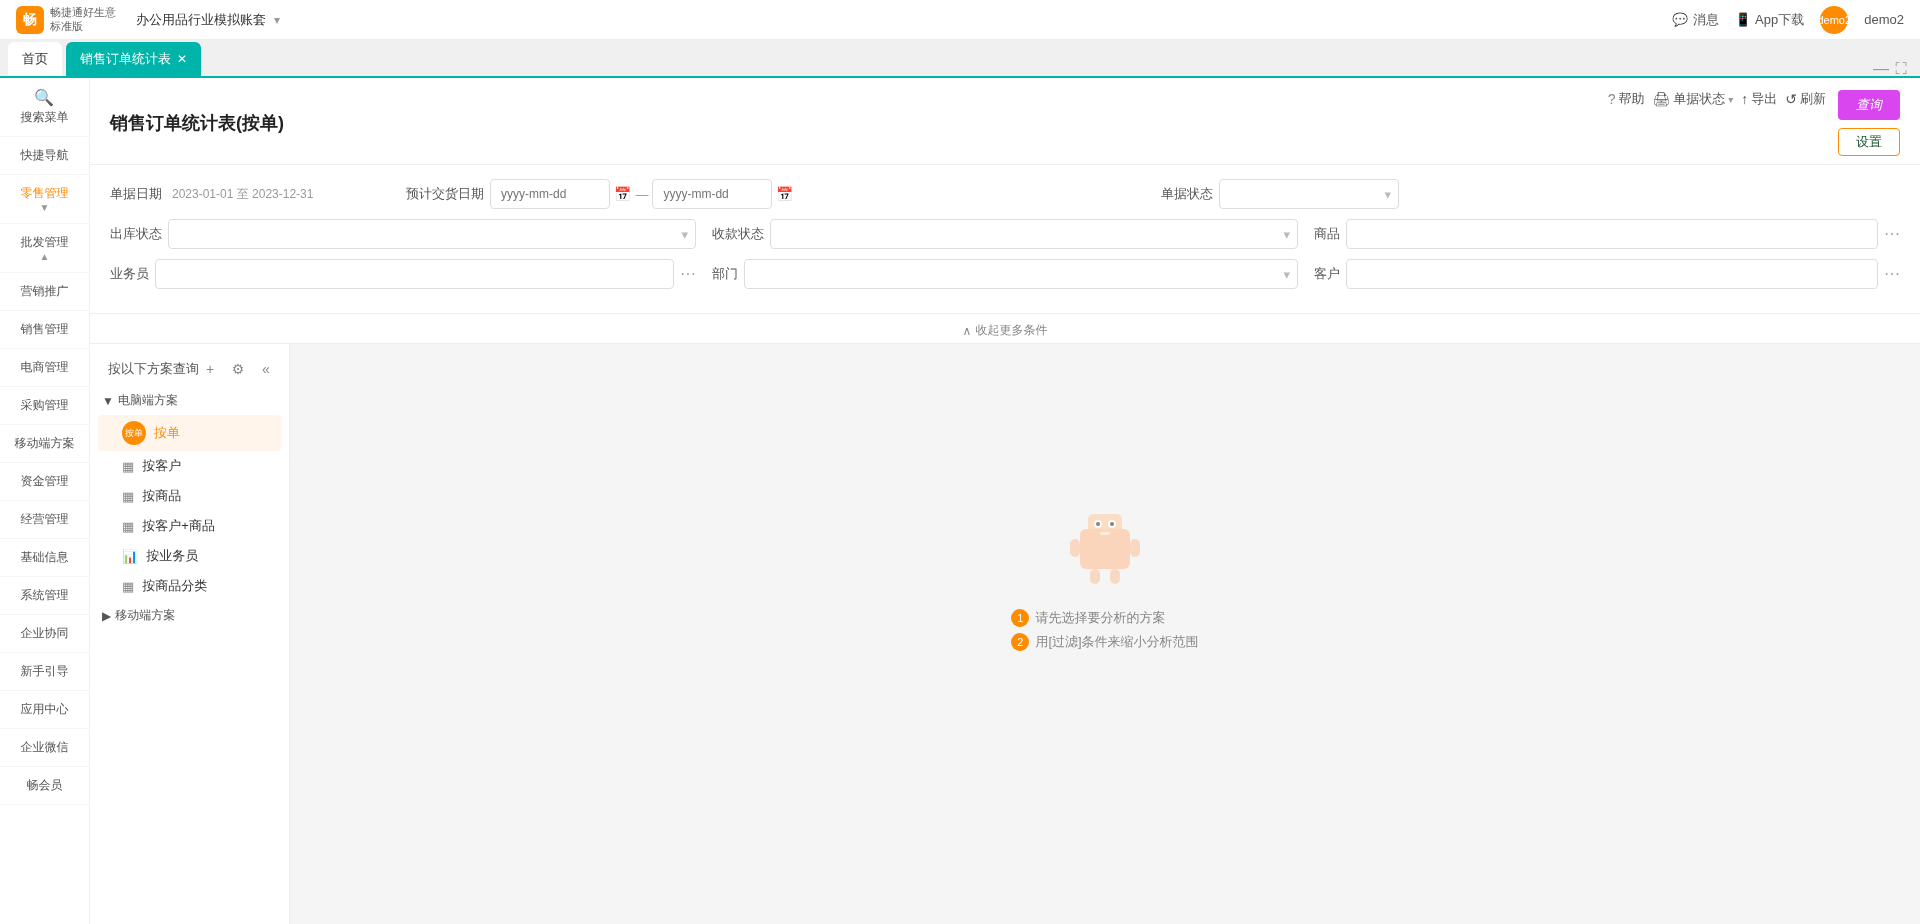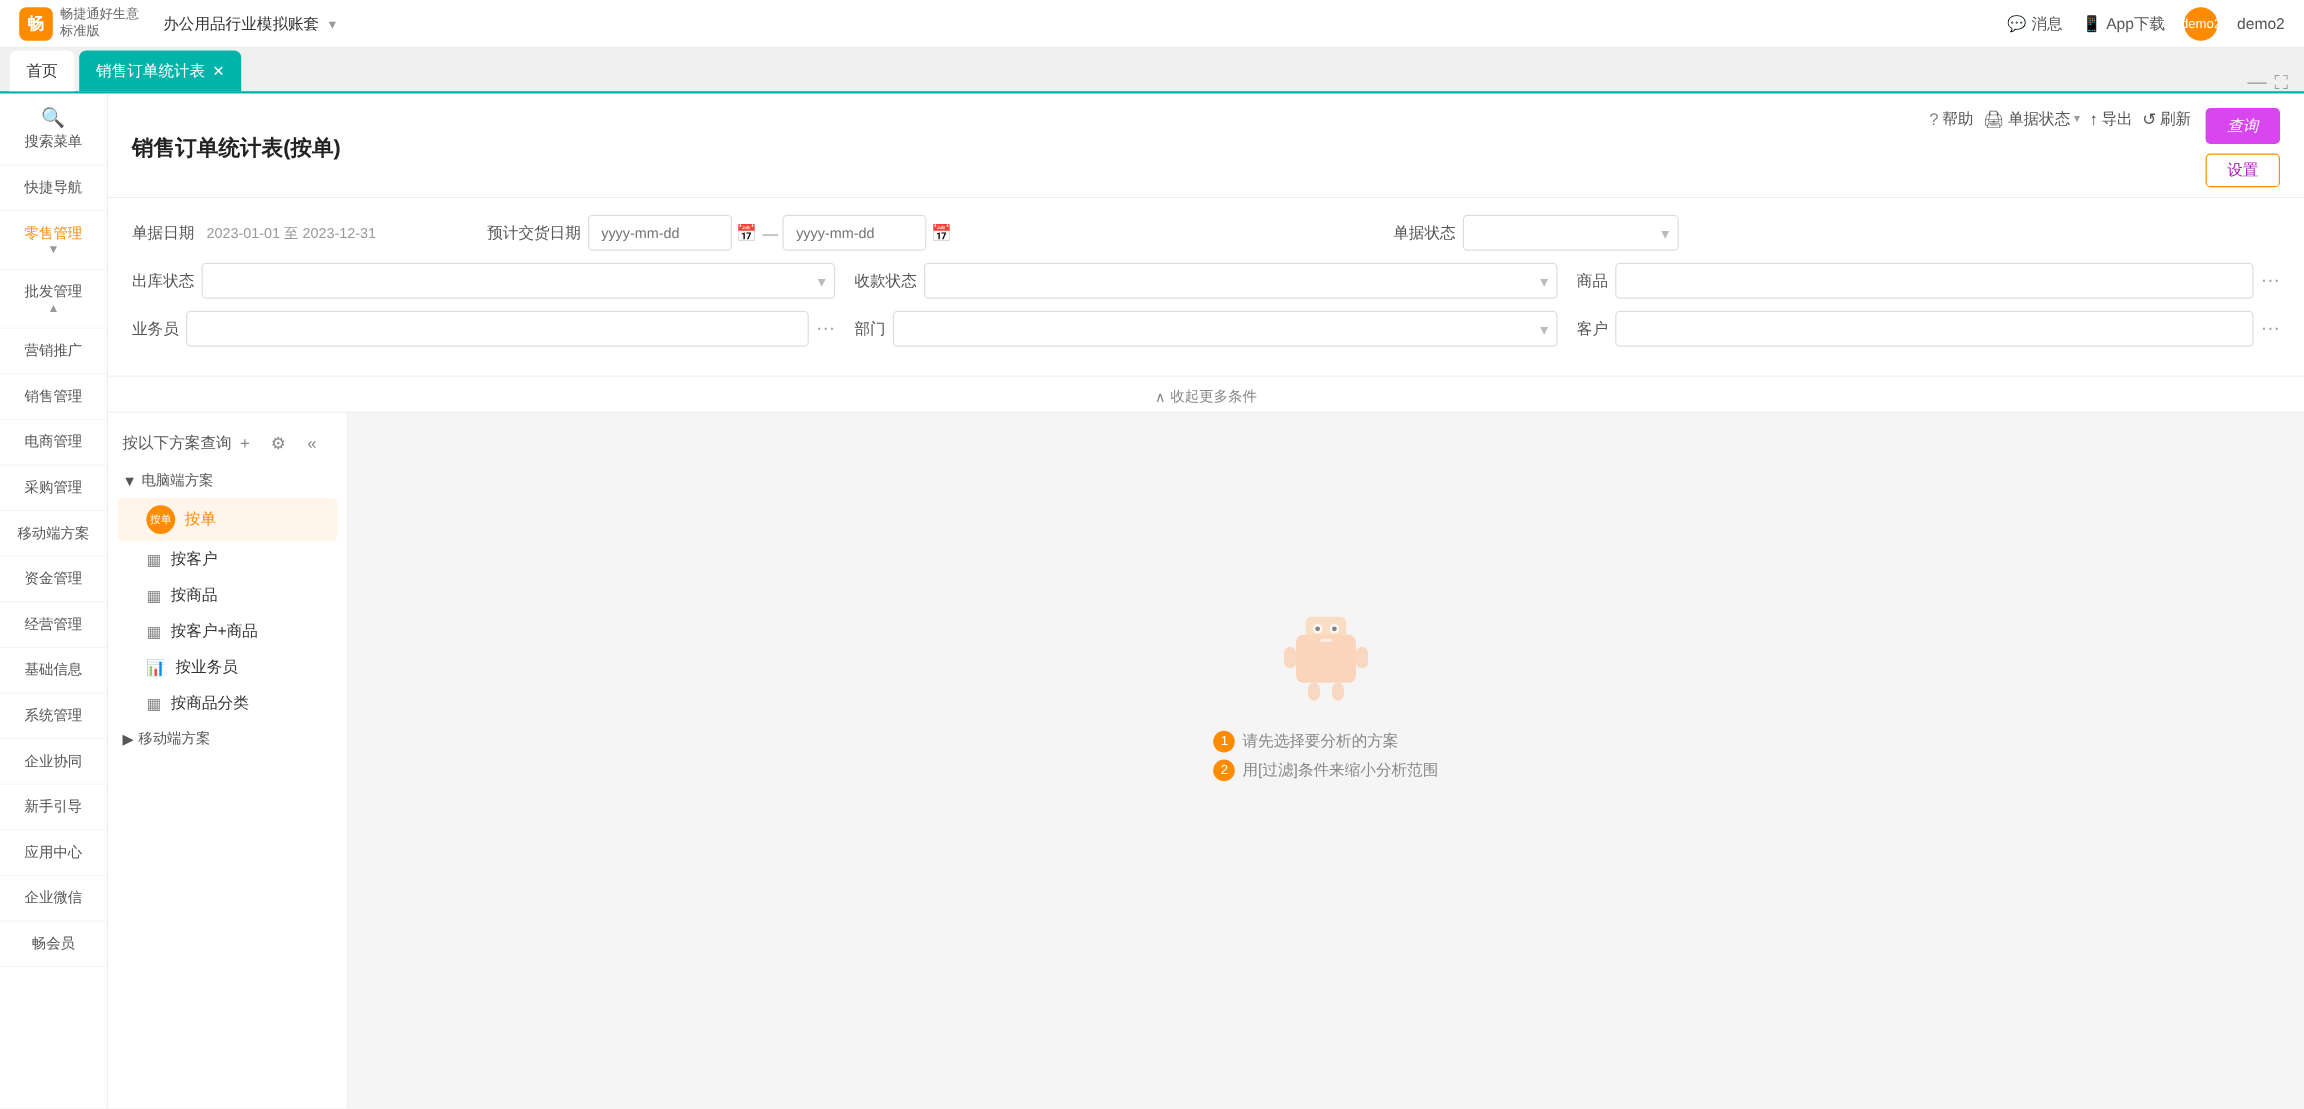--- a/index.html
+++ b/index.html
@@ -36,21 +36,21 @@
     .sidebar-item .s-arrow { font-size: 10px; color: #999; }
     .sidebar-item .s-label { font-size: 12px; }
 
     
     .content-area { flex: 1; overflow: hidden; display: flex; flex-direction: column; background: #f5f5f5; }
 
     
     .page-header { background: #fff; padding: 12px 20px 8px; display: flex; align-items: center; justify-content: space-between; border-bottom: 1px solid #eee; flex-shrink: 0; }
     .page-title { font-size: 18px; font-weight: bold; color: #222; }
     .btn-query { background: #d946ef; color: #fff; border: none; padding: 6px 18px; border-radius: 4px; cursor: pointer; font-size: 13px; font-style: italic; }
-    .btn-set { background: #fff; color: #a21caf; border: 1px solid #ff8c00; padding: 4px 14px; border-radius: 4px; cursor: pointer; font-size: 13px; margin-top: 4px; }
+    .btn-set { background: #fff; color: #14532d; border: 1px solid #ff8c00; padding: 4px 14px; border-radius: 4px; cursor: pointer; font-size: 13px; margin-top: 4px; }
 
     
     .filter-panel { background: #fff; padding: 14px 20px; border-bottom: 1px solid #eee; flex-shrink: 0; }
     .filter-row { display: flex; align-items: center; gap: 16px; margin-bottom: 10px; flex-wrap: wrap; }
     .filter-label { font-size: 13px; color: #555; white-space: nowrap; min-width: fit-content; }
     .filter-date-btns { display: flex; align-items: center; gap: 4px; }
     .date-btn { padding: 3px 8px; border: 1px solid #ddd; border-radius: 3px; font-size: 12px; cursor: pointer; background: #fff; color: #555; }
     .date-btn.active { background: #ff8c00; color: #fff; border-color: #ff8c00; border-radius: 20px; }
     .date-range-text { font-size: 12px; color: #999; margin-left: 4px; }
     .filter-input { border: 1px solid #ddd; border-radius: 4px; padding: 4px 10px; font-size: 13px; height: 30px; color: #333; background: #fff; min-width: 140px; }
@@ -60,21 +60,21 @@
     .filter-dash { color: #999; }
     .filter-cal-icon { color: #bbb; font-size: 14px; cursor: pointer; }
     .filter-dots { color: #999; cursor: pointer; font-size: 16px; }
     .filter-row-item { display: flex; align-items: center; gap: 6px; flex: 1; min-width: 280px; }
     .collapse-bar { display: flex; justify-content: center; align-items: center; padding: 8px 0 4px; background: #fff; border-bottom: 1px solid #eee; cursor: pointer; }
     .collapse-text { color: #888; font-size: 12px; }
 
     
     .body-split { display: flex; flex: 1; overflow: hidden; }
     .left-panel { width: 200px; background: #fff; border-right: 1px solid #eee; flex-shrink: 0; overflow-y: auto; padding: 8px 0; }
-    .panel-header { display: flex; align-items: center; justify-content: flex-start; padding: 6px 12px; font-size: 13px; color: #555; }
+    .panel-header { display: flex; align-items: center; justify-content: flex-end; padding: 6px 12px; font-size: 13px; color: #555; }
     .panel-icons { display: flex; gap: 6px; }
     .panel-icon-btn { font-size: 14px; color: #888; cursor: pointer; width: 22px; height: 22px; display: flex; align-items: center; justify-content: center; border-radius: 3px; }
     .solution-group { padding: 0 8px; }
     .solution-group-title { display: flex; align-items: center; gap: 4px; font-size: 12px; color: #555; padding: 6px 4px; cursor: pointer; }
     .solution-item { display: flex; align-items: center; gap: 8px; padding: 6px 8px 6px 24px; cursor: pointer; border-radius: 4px; font-size: 13px; color: #333; }
     .solution-item.active { background: #fff5eb; color: #ff8c00; }
     .solution-item .si-icon { font-size: 13px; color: #888; }
     .sol-icon-circle { width: 24px; height: 24px; border-radius: 50%; background: #ff8c00; display: flex; align-items: center; justify-content: center; color: #fff; font-size: 11px; }
 
     

